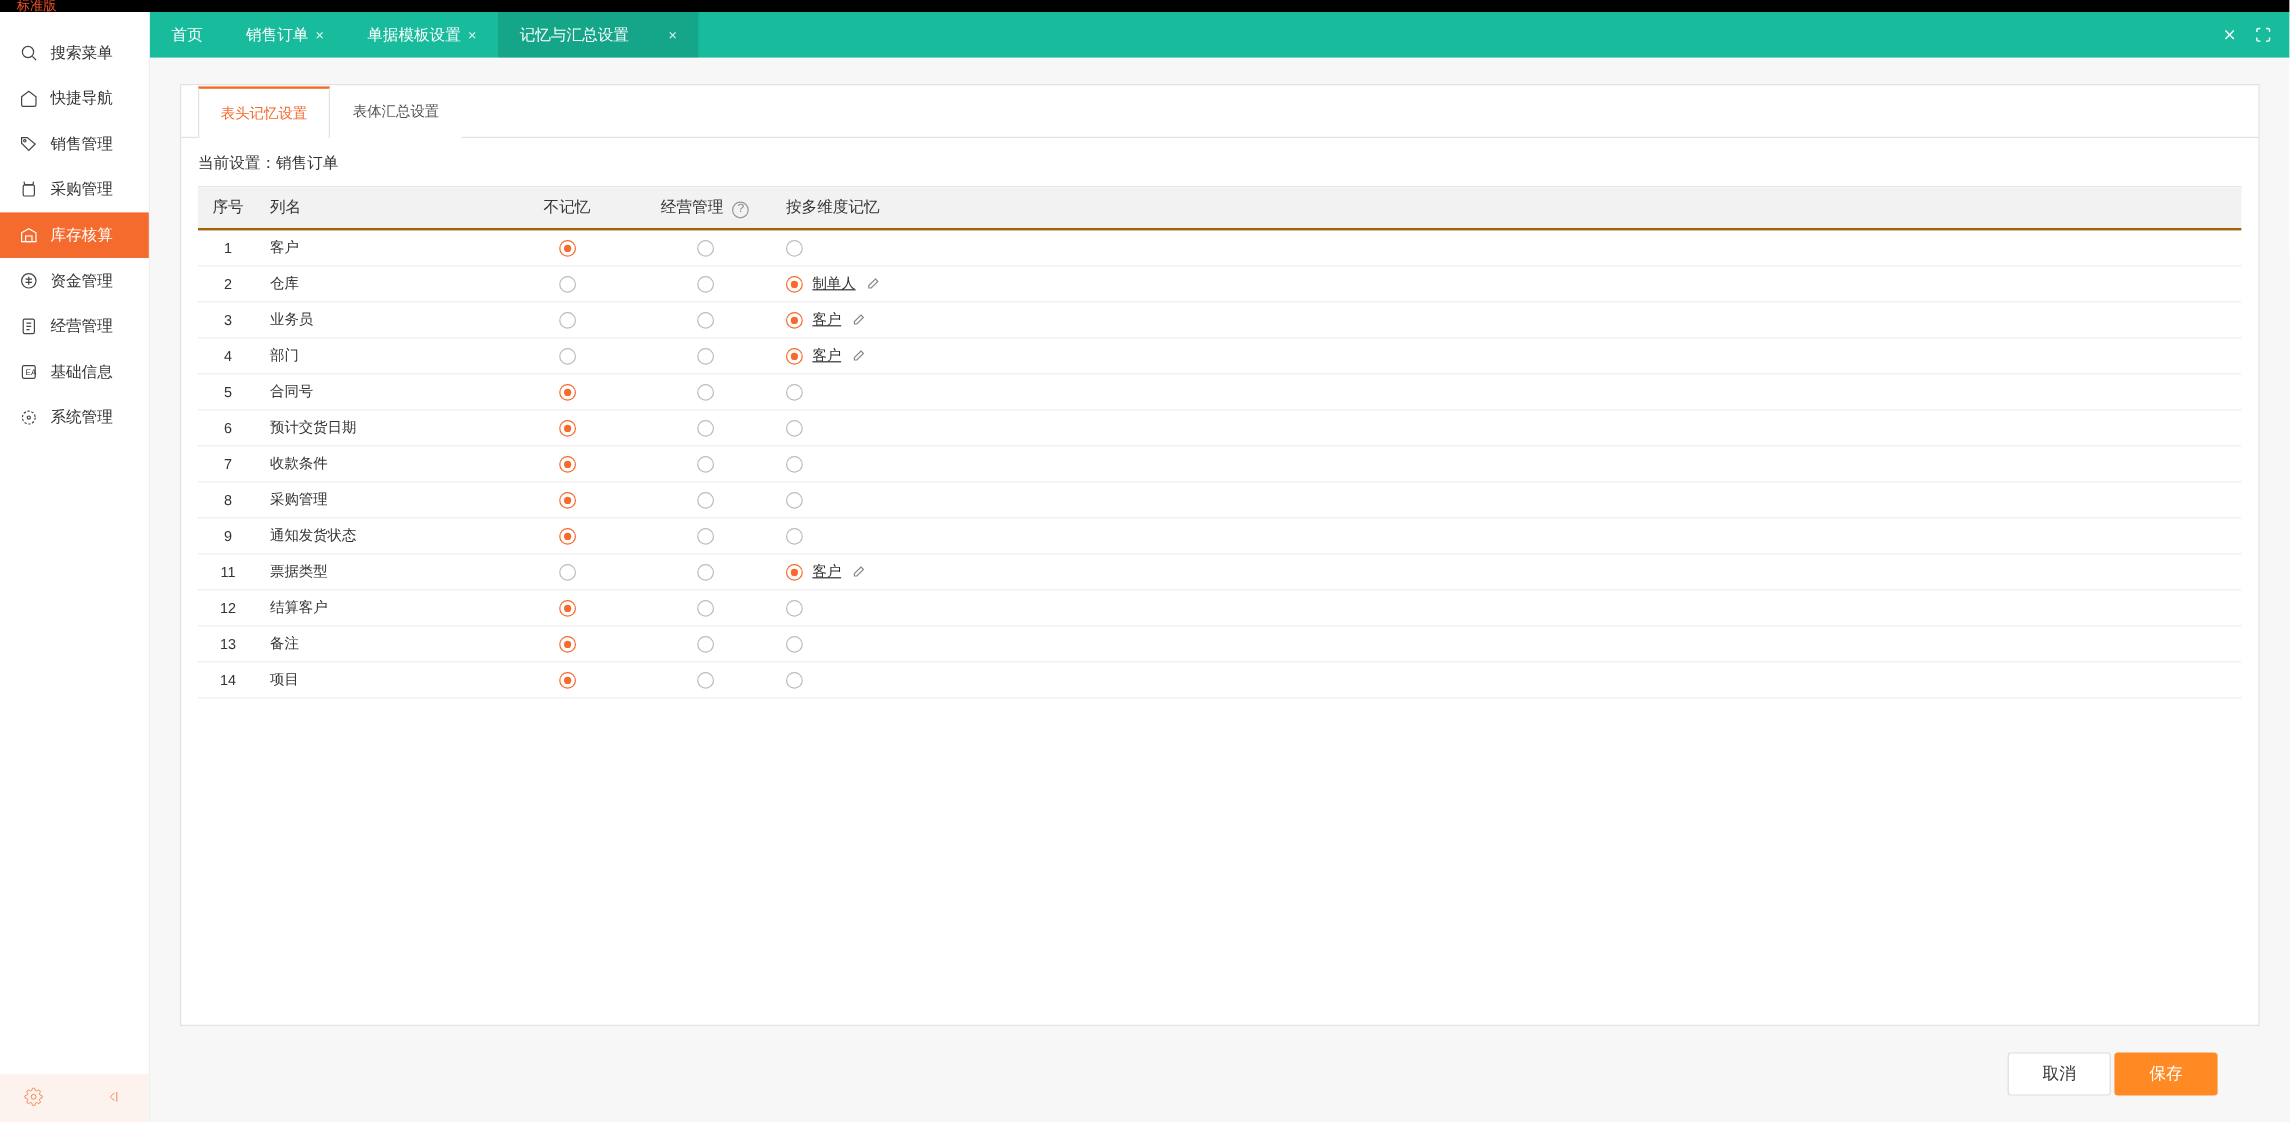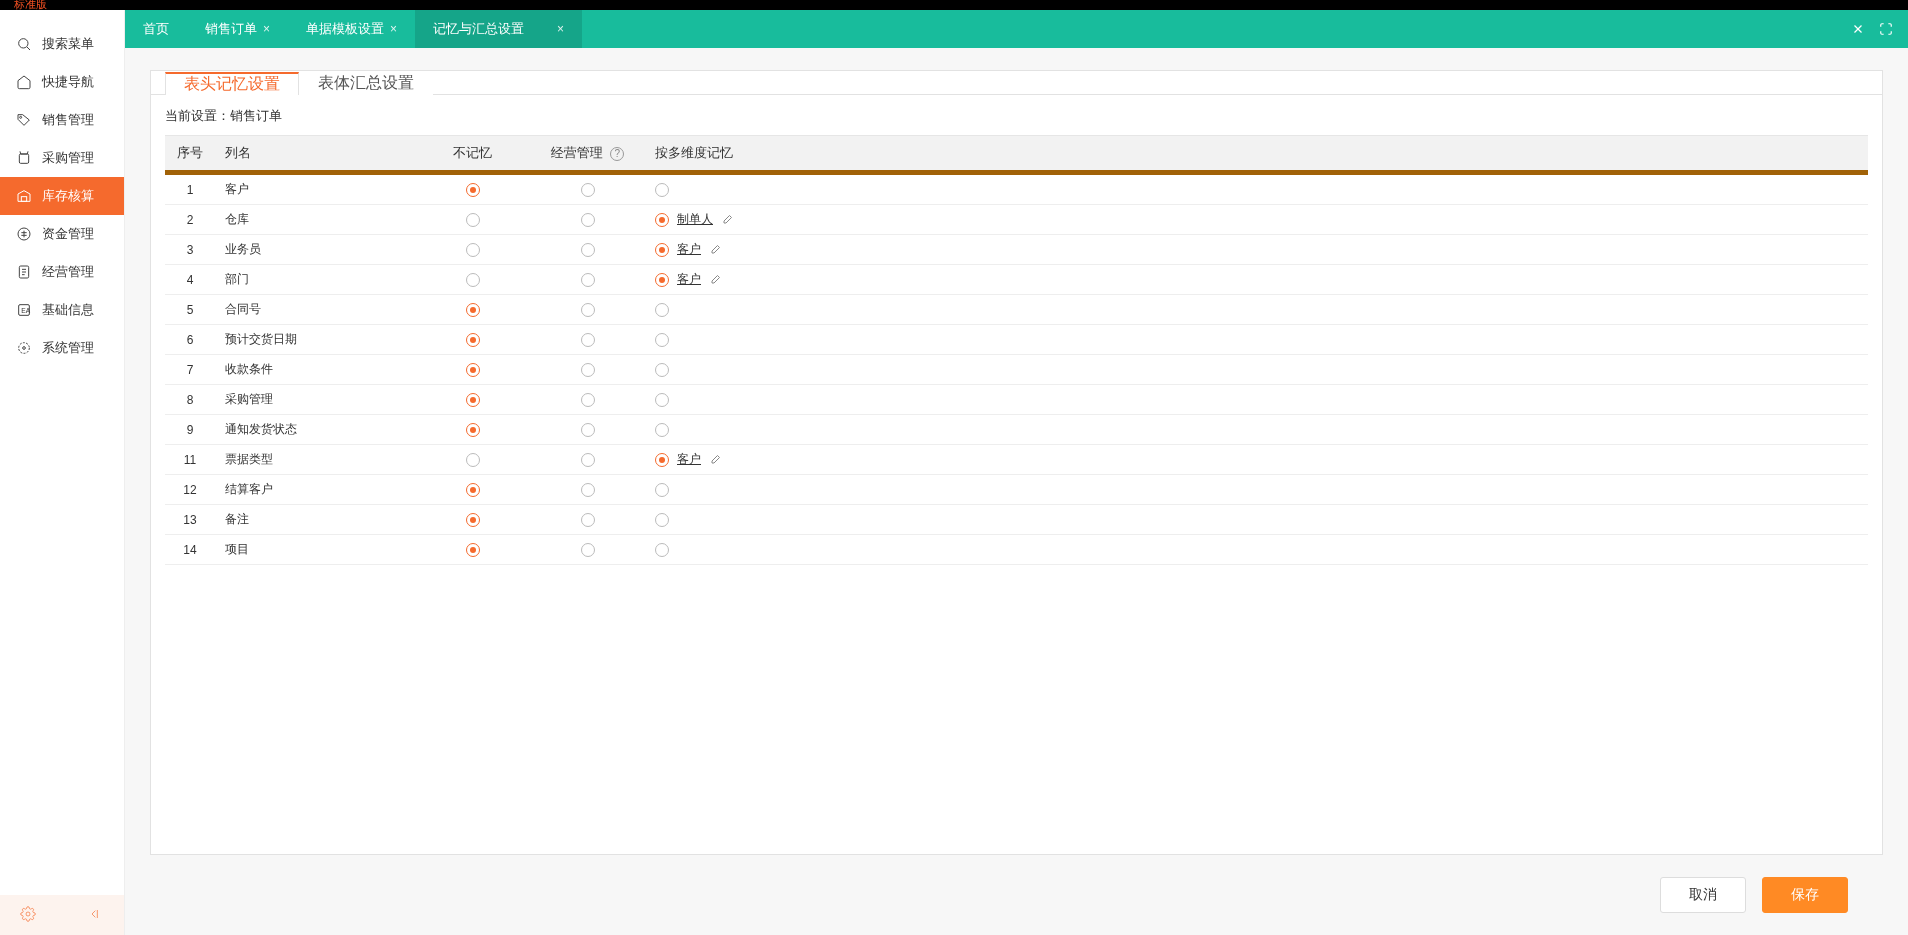--- a/index.html
+++ b/index.html
@@ -115,22 +115,22 @@
       border: 1px solid #e2e2e2;
       display: flex;
       flex-direction: column;
       min-height: 0;
     }
     .subtabs {
       display: flex;
       padding: 0 14px;
     }
     .subtab {
-      padding: 0 18px;
-      font-size: 16px;
+      padding: 12px 18px;
+      font-size: 12px;
       color: #555;
       border: 1px solid transparent;
       border-bottom: none;
       cursor: pointer;
       position: relative;
       top: 1px;
       background: #fff;
     }
     .subtab.active {
       color: #f56a2d;
@@ -150,21 +150,21 @@
       border-top: 1px solid #e6e6e6;
     }
     table { width: 100%; border-collapse: collapse; }
     thead th {
       background: #f2f2f2;
       font-weight: normal;
       font-size: 13px;
       color: #333;
       text-align: left;
       padding: 8px 10px;
-      border-bottom: 5px solid #a16207;
+      border-bottom: 2px solid #a16207;
     }
     thead th.cn-center, td.cn-center { text-align: center; }
     tbody td {
       padding: 6px 10px;
       border-bottom: 1px solid #eee;
       font-size: 12px;
       color: #333;
       vertical-align: middle;
     }
     td.idx { text-align: center; width: 50px; }
@@ -209,21 +209,21 @@
       color: #888;
       margin-left: 4px;
     }
     
     .footer {
       height: 60px;
       margin: 10px 25px 10px;
       display: flex;
       justify-content: flex-end;
       align-items: center;
-      gap: 16px;
+      gap: 3px;
       padding: 0 10px;
     }
     .btn {
       min-width: 86px;
       height: 36px;
       border: 1px solid #ddd;
       background: #fff;
       border-radius: 3px;
       font-size: 14px;
       color: #333;

